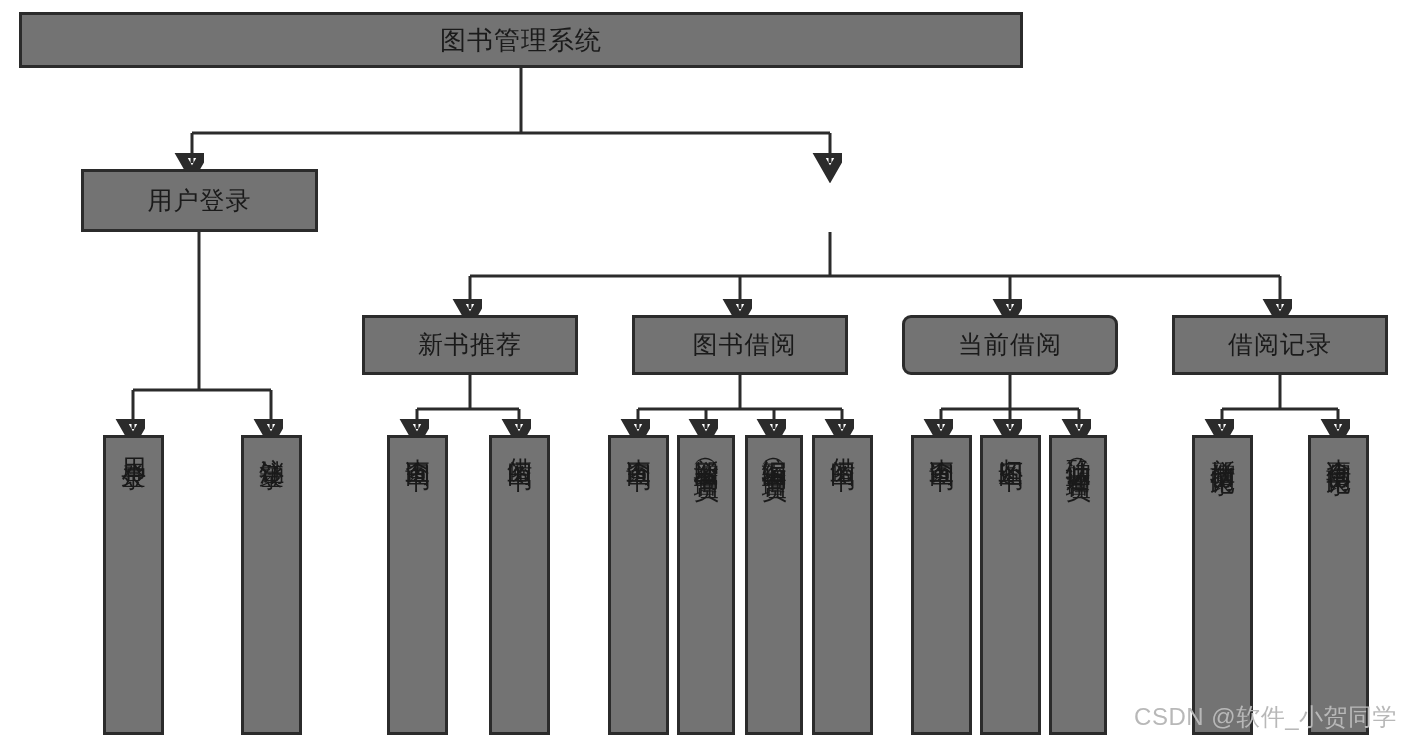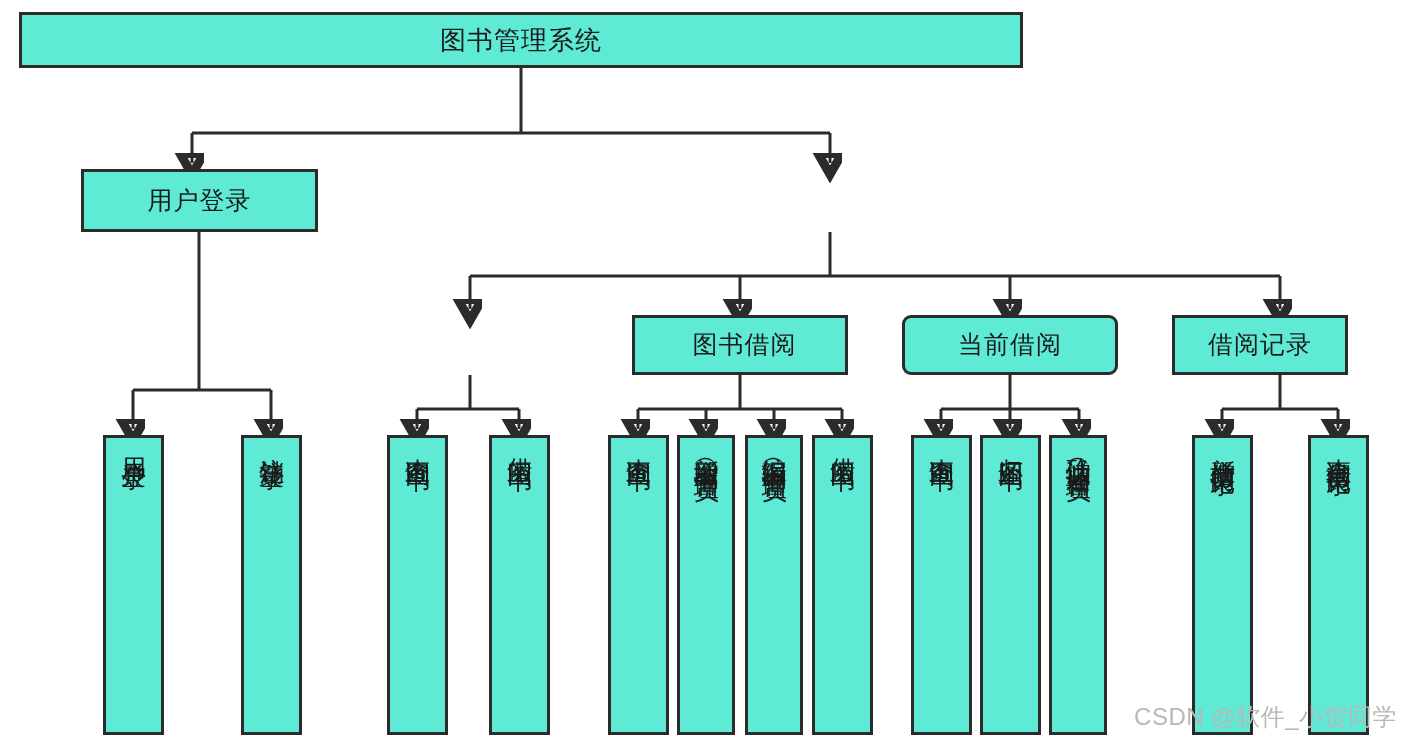--- a/index.html
+++ b/index.html
@@ -14,21 +14,21 @@
     position: relative;
     width: 1405px;
     height: 747px;
     background: #ffffff;
     overflow: hidden;
   }
   .node {
     position: absolute;
     box-sizing: border-box;
     border: 3px solid #2b2b2b;
-    background: #5eead4;
+    background: #737373;
     display: flex;
     align-items: center;
     justify-content: center;
     color: #1a1a1a;
     text-align: left;
   }
   .node .label {
     font-size: 25px;
     line-height: 1.1;
     letter-spacing: 1px;
@@ -127,27 +127,30 @@
   </svg>
 
   <div class="node root" style="left:19px; top:12px; width:1004px; height:56px;">
     <span class="label">图书管理系统</span>
   </div>
 
   <div class="node" style="left:81px; top:169px; width:237px; height:63px;">
     <span class="label">用户登录</span>
   </div>
 
+  <div class="node" style="left:362px; top:315px; width:216px; height:60px;">
+    <span class="label">新书推荐</span>
+  </div>
   <div class="node" style="left:632px; top:315px; width:216px; height:60px;padding-left:9px;">
     <span class="label">图书借阅</span>
   </div>
   <div class="node" style="left:902px; top:315px; width:216px; height:60px;border-radius:9px;">
     <span class="label">当前借阅</span>
   </div>
-  <div class="node" style="left:1172px; top:315px; width:176px; height:60px;">
+  <div class="node" style="left:1172px; top:315px; width:216px; height:60px;">
     <span class="label">借阅记录</span>
   </div>
 
   <div class="node leaf" style="left:103px; top:435px; width:61px; height:300px;">
     <span class="label">用户登录</span>
   </div>
   <div class="node leaf" style="left:241px; top:435px; width:61px; height:300px;">
     <span class="label">注销登录</span>
   </div>
 

